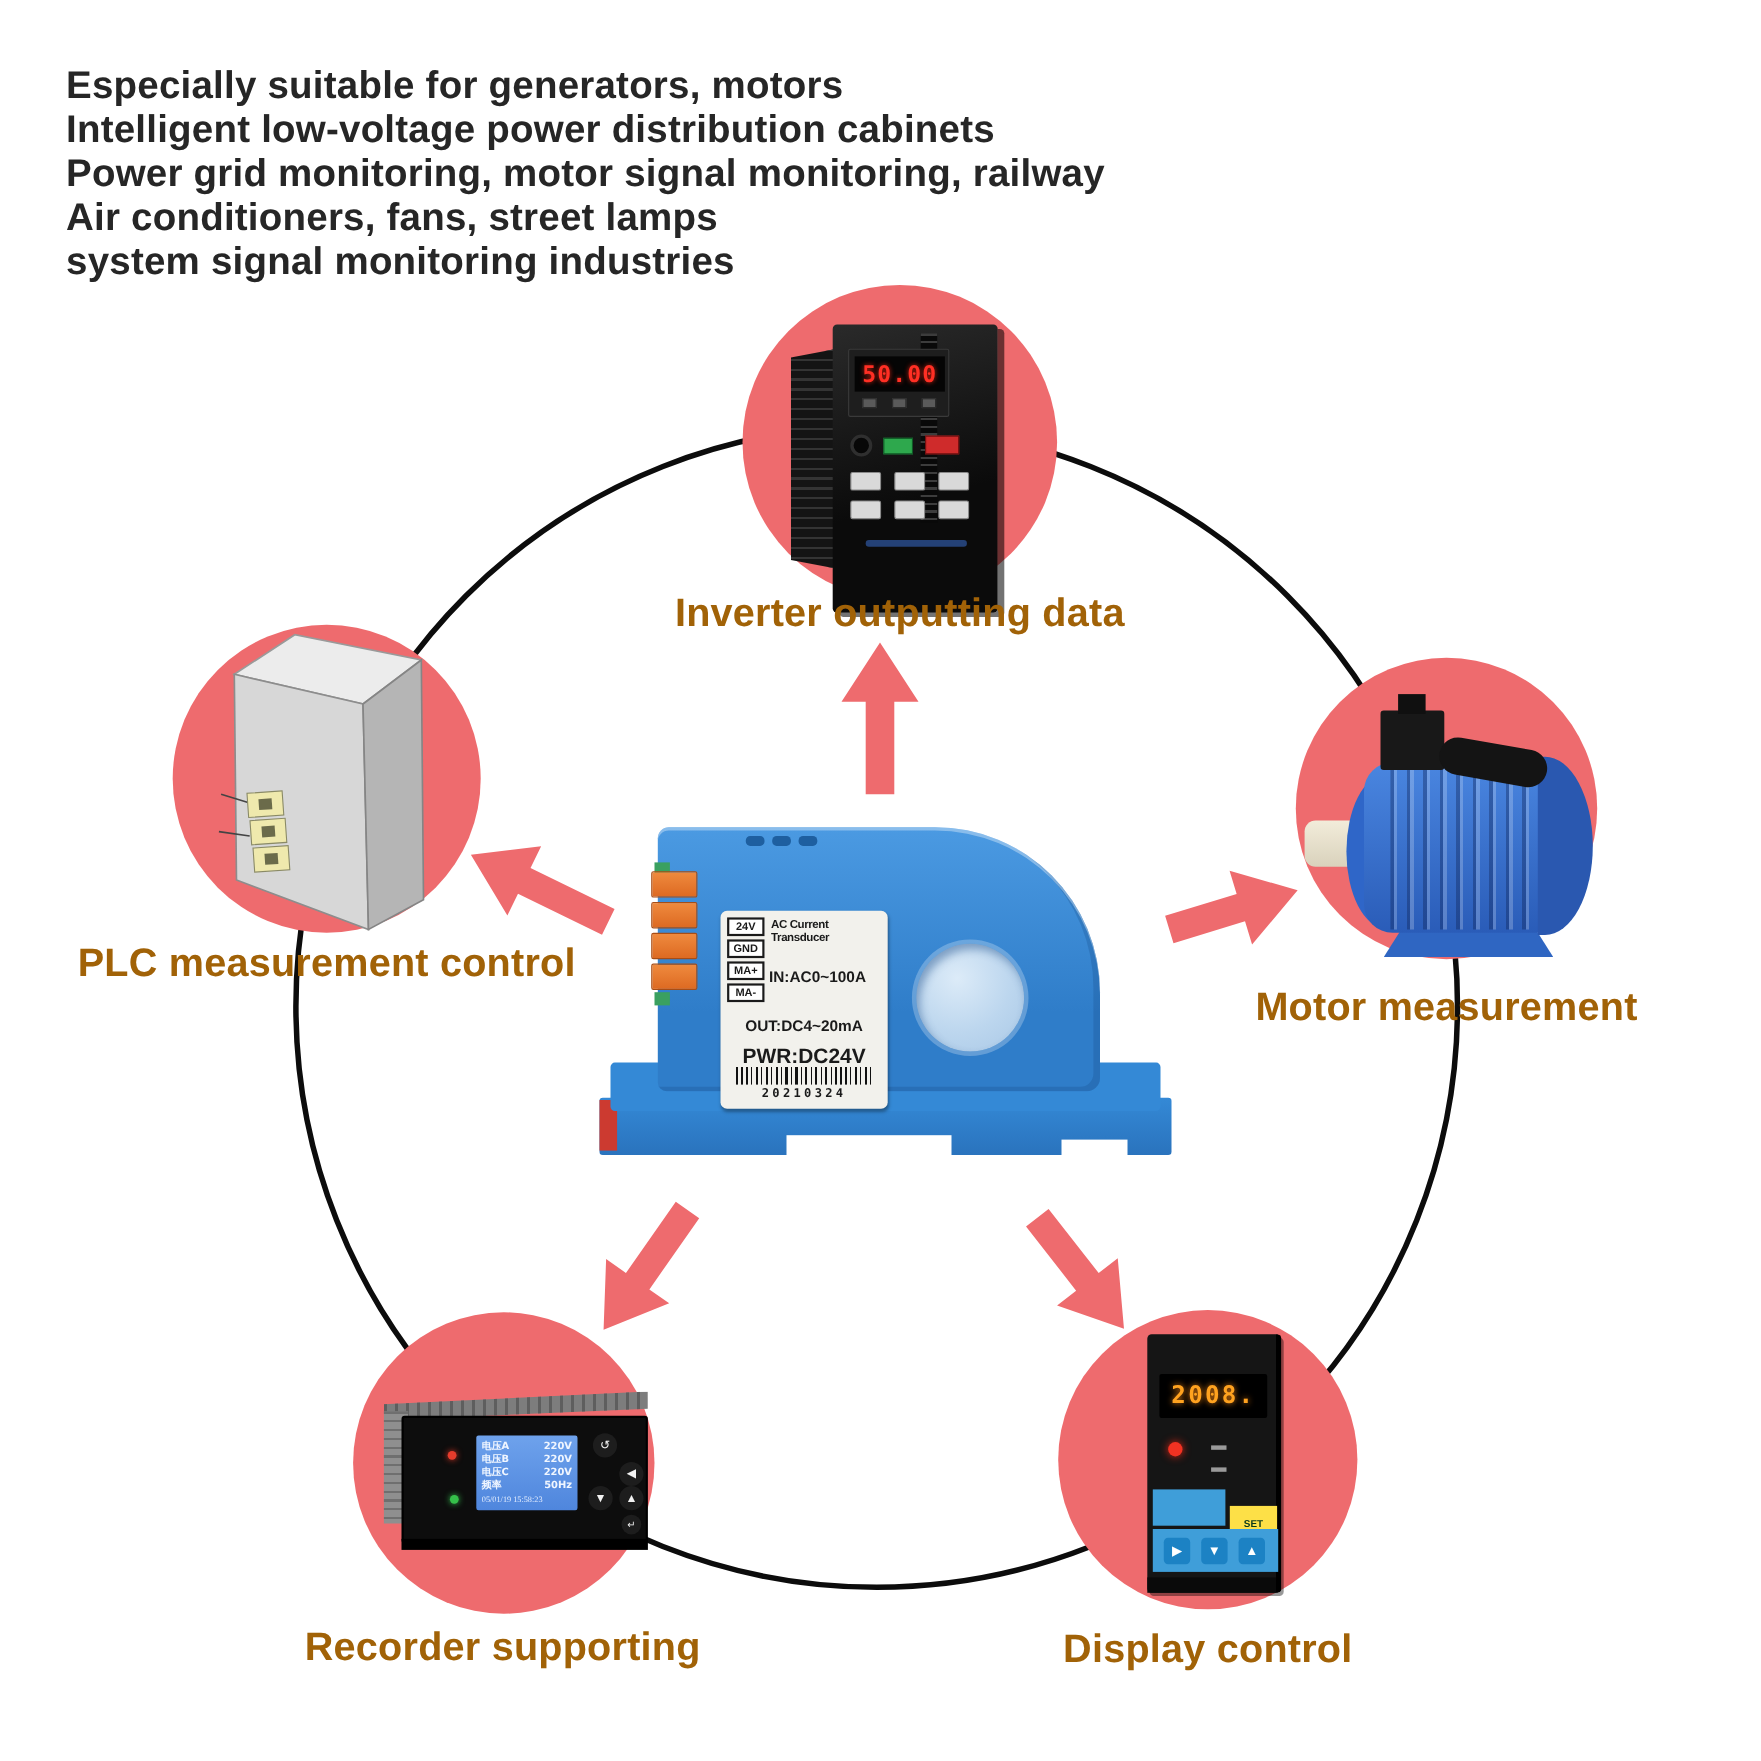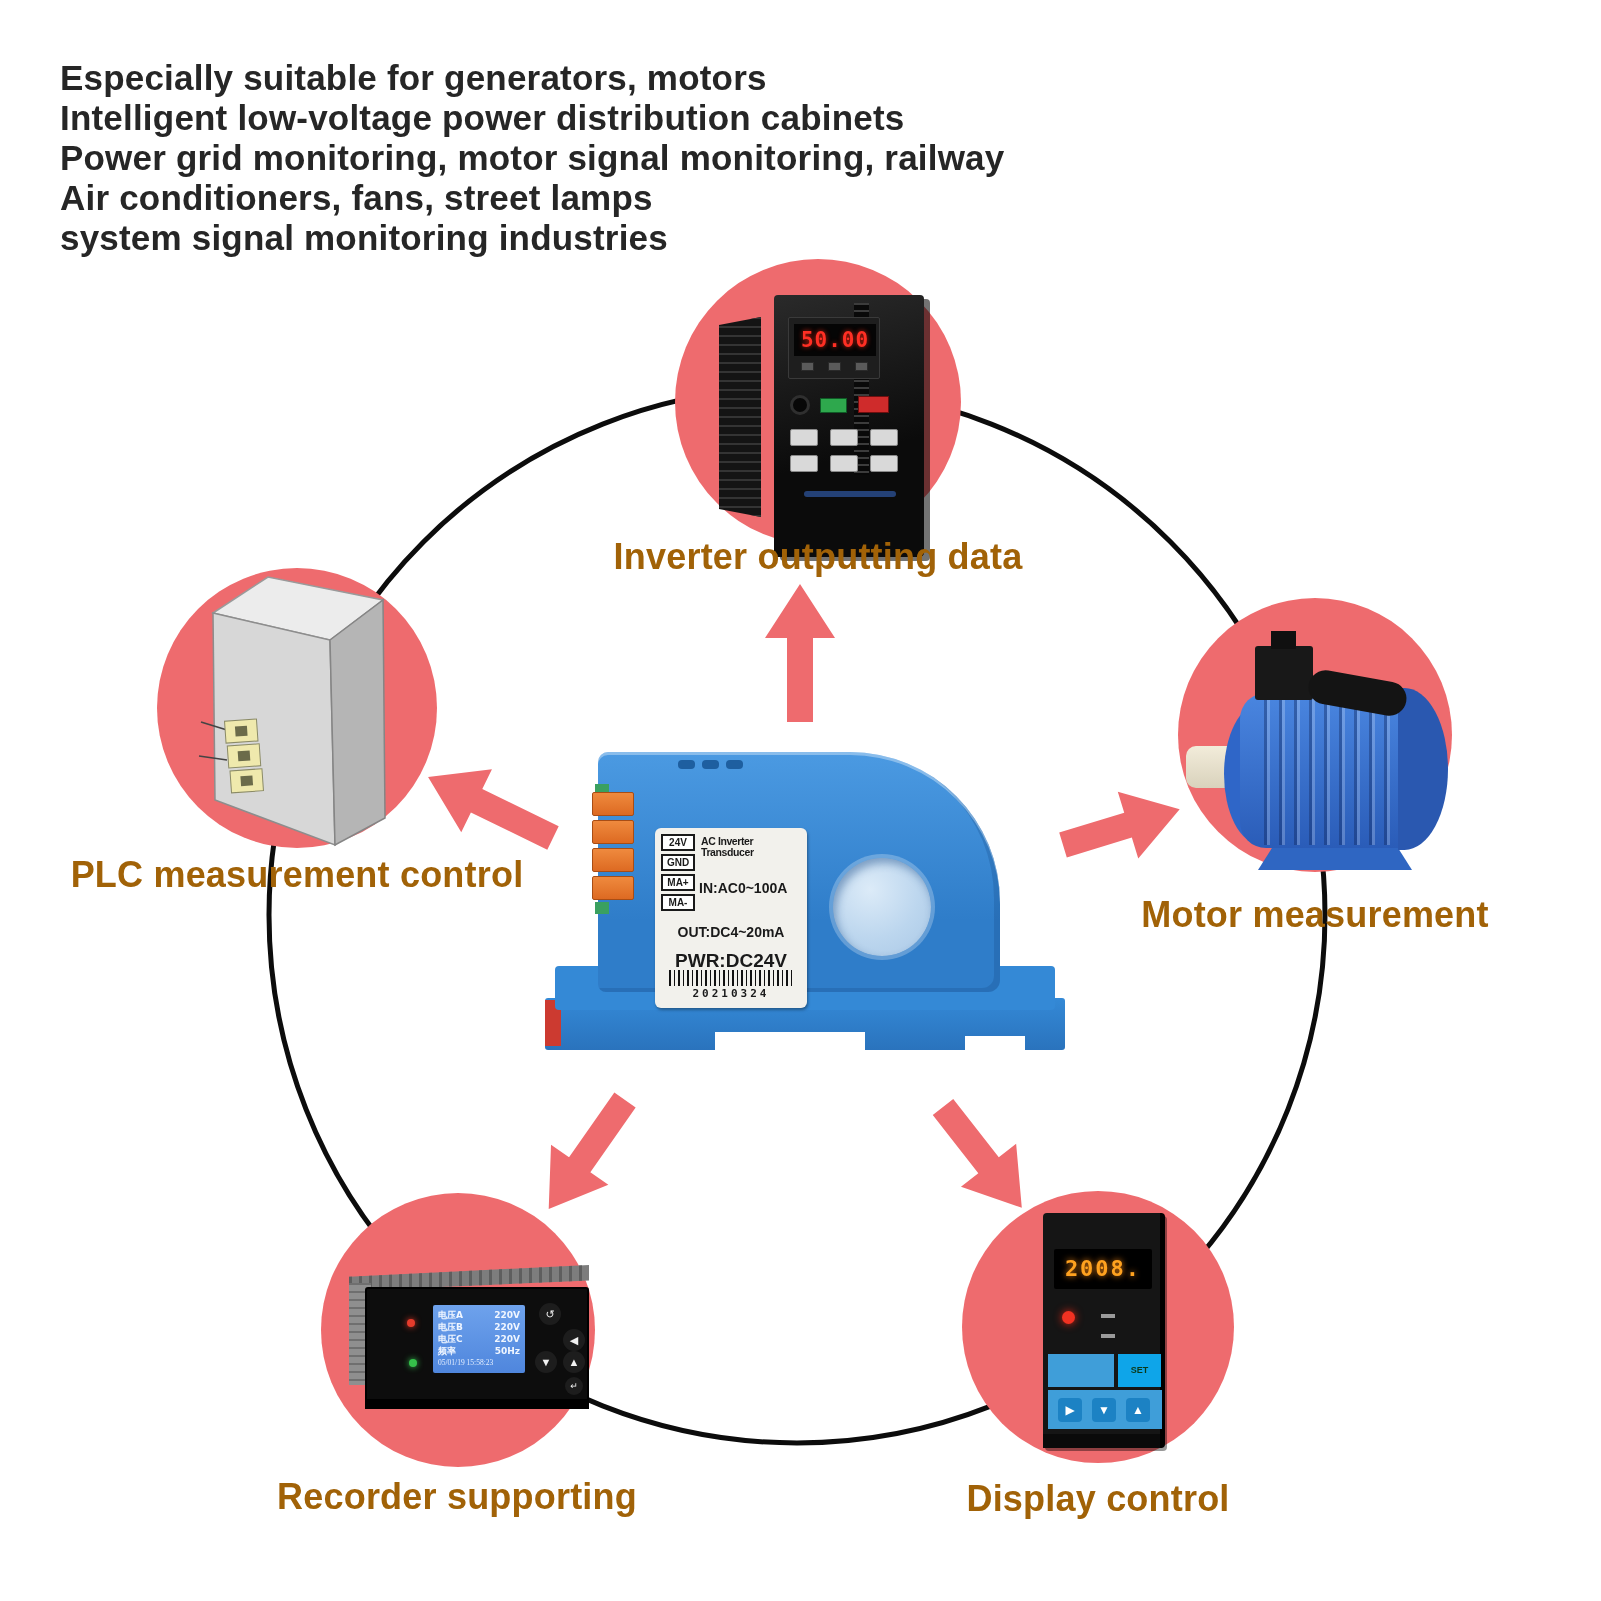--- a/index.html
+++ b/index.html
@@ -45,21 +45,21 @@
   .cap-inverter{left:588px;top:536px;}
   .cap-plc{left:67px;top:854px;}
   .cap-motor{left:1085px;top:894px;}
   .cap-recorder{left:227px;top:1476px;}
   .cap-display{left:868px;top:1478px;}
 
   
   .inv-vents{left:44px;top:58px;width:42px;height:200px;background:#141414;
     clip-path:polygon(0 4%,100% 0,100% 100%,0 96%);
     background-image:repeating-linear-gradient(180deg,#343434 0 2px,transparent 2px 9px);}
-  .inv-body{left:99px;top:36px;width:150px;height:262px;border-radius:4px;
+  .inv-body{left:82px;top:36px;width:150px;height:262px;border-radius:4px;
     background:linear-gradient(165deg,#2a2a2a,#0b0b0b 60%);
     box-shadow:6px 4px 0 rgba(0,0,0,.55);}
   .inv-vstrip{left:80px;top:8px;width:15px;height:172px;background:#090909;
     background-image:repeating-linear-gradient(180deg,#3c3c3c 0 2px,transparent 2px 7px);}
   .inv-module{left:14px;top:22px;width:92px;height:62px;background:#1e1e1e;border:1px solid #3a3a3a;border-radius:2px;}
   .inv-screen{left:5px;top:6px;width:82px;height:32px;background:#050505;
     color:#ff2f24;font-family:"DejaVu Sans Mono",monospace;font-weight:bold;font-size:21px;
     text-align:center;line-height:32px;letter-spacing:1px;text-shadow:0 0 5px rgba(255,40,20,.8);}
   .inv-mbtn{top:44px;width:13px;height:9px;background:#5a5a5a;border:1px solid #2a2a2a;}
   .inv-knob{left:16px;top:100px;width:20px;height:20px;border-radius:50%;background:#070707;border:3px solid #2f2f2f;}
@@ -107,21 +107,21 @@
   .dc-panel{left:81px;top:22px;width:122px;height:235px;background:#151515;
     border-radius:4px;border-right:5px solid #000;box-shadow:2px 3px 0 rgba(0,0,0,.4);}
   .dc-pv{left:11px;top:38px;color:#ddd;font-size:8px;font-weight:bold;}
   .dc-seg{left:11px;top:36px;width:98px;height:40px;background:#000;border-radius:2px;
     color:#ffa21f;font-family:"DejaVu Sans Mono",monospace;font-weight:bold;font-size:22px;
     text-align:center;line-height:40px;letter-spacing:2px;text-shadow:0 0 6px rgba(255,140,20,.9);}
   .dc-led{left:19px;top:98px;width:13px;height:13px;border-radius:50%;background:#f23222;
     box-shadow:0 0 8px rgba(255,40,20,.9);}
   .dc-mark{width:14px;height:4px;background:#9a9a9a;}
   .dc-bluebtn{left:5px;top:141px;width:66px;height:33px;background:#3f9ed9;}
-  .dc-setbtn{left:75px;top:141px;width:43px;height:33px;background:#0ea5e9;
+  .dc-setbtn{left:75px;top:156px;width:43px;height:33px;background:#fde047;
     color:#0c3a1a;font-size:9px;font-weight:bold;text-align:center;line-height:33px;}
   .dc-lowblue{left:5px;top:177px;width:114px;height:39px;background:#3f9ed9;}
   .dc-key{width:24px;height:24px;background:#1c82c4;border-radius:4px;color:#fff;
     font-size:12px;line-height:24px;text-align:center;}
   .dc-bstrip{left:0px;top:221px;width:117px;height:14px;background:#0a0a0a;}
 
   
   .td{position:absolute;left:545px;top:740px;width:520px;height:320px;z-index:30;}
   .td-rail{left:0;top:258px;width:520px;height:52px;background:linear-gradient(180deg,#3489d6,#2a73bd);border-radius:3px;}
   .td-rail-notch{left:170px;top:292px;width:150px;height:18px;background:#fff;}
@@ -288,21 +288,21 @@
     <div class="abs td-term" style="top:80px"></div>
     <div class="abs td-term" style="top:108px"></div>
     <div class="abs td-term" style="top:136px"></div>
     <div class="abs td-green" style="top:162px"></div>
     <div class="abs td-hole"></div>
     <div class="abs td-label">
       <div class="td-termbox">24V</div>
       <div class="td-termbox">GND</div>
       <div class="td-termbox">MA+</div>
       <div class="td-termbox">MA-</div>
-      <div class="td-title">AC Inverter Transducer</div>
+      <div class="td-title">AC Current Transducer</div>
       <div class="td-in">IN:AC0~100A</div>
       <div class="td-out">OUT:DC4~20mA</div>
       <div class="td-pwr">PWR:DC24V</div>
       <div class="td-barcode"></div>
       <div class="td-serial">20210324</div>
     </div>
   </div>
 
   <svg class="arrow-layer" width="1601" height="1601">
     <g transform="translate(800,722) rotate(-90)">

